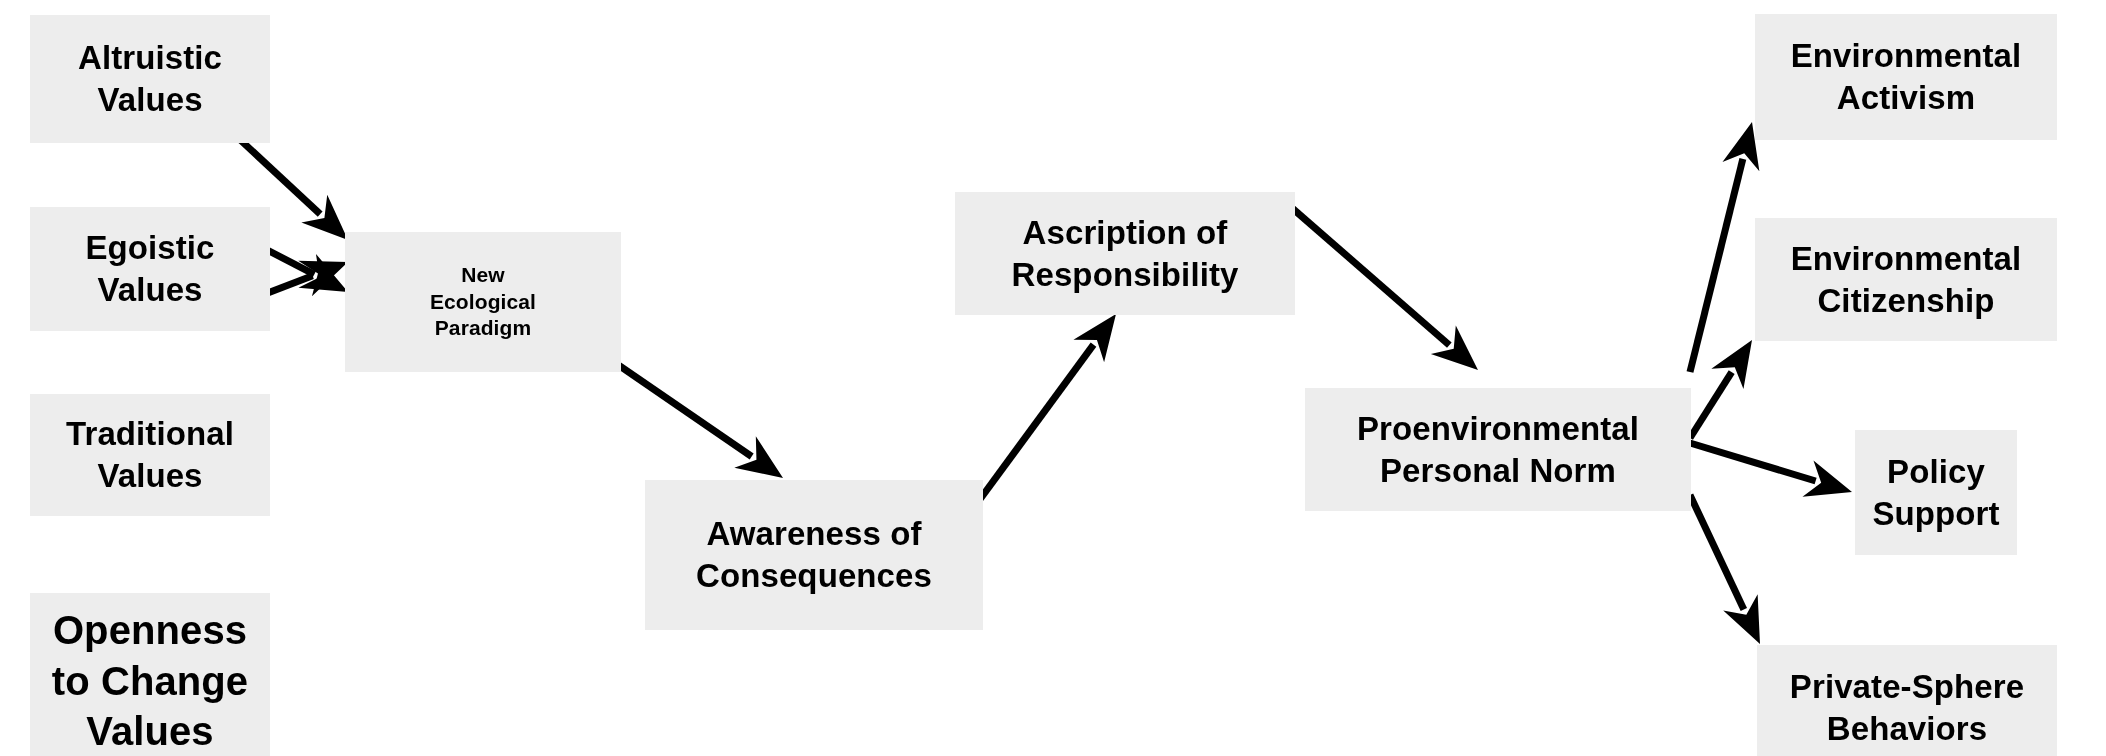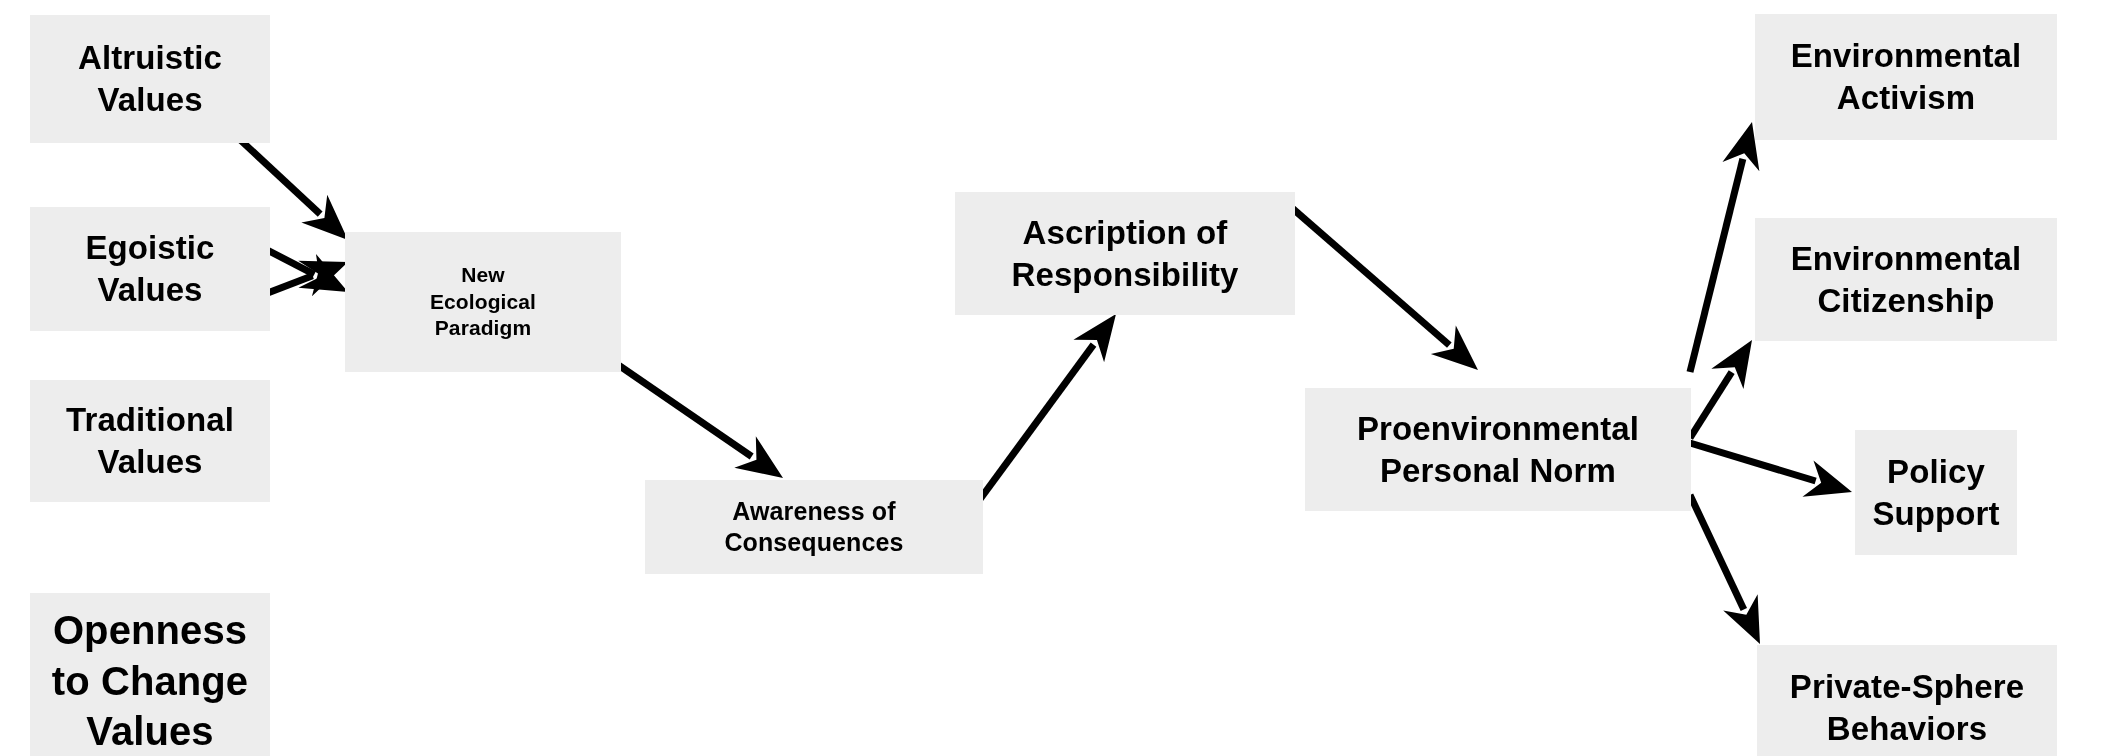--- a/index.html
+++ b/index.html
@@ -93,29 +93,29 @@
       <g>
         <line class="edge-line" x1="1690" y1="495" x2="1743.8419488527356" y2="609.6064339865376"></line>
         <polygon class="edge-head" points="1760.00,644.00 1723.24,610.44 1746.31,614.86 1757.64,594.29"></polygon>
       </g>
     </svg>
   <div id="node-layer">
       <div class="node" style="left: 30px; top: 15px; width: 240px; height: 128px; font-size: 33px; background: rgb(237, 237, 237); color: rgb(0, 0, 0);">Altruistic
 Values</div>
       <div class="node" style="left: 30px; top: 207px; width: 240px; height: 124px; font-size: 33px; background: rgb(237, 237, 237); color: rgb(0, 0, 0); text-align: center;">Egoistic
 Values</div>
-      <div class="node" style="left: 30px; top: 380px; width: 240px; height: 122px; font-size: 33px; background: rgb(237, 237, 237); color: rgb(0, 0, 0);">Traditional
+      <div class="node" style="left: 30px; top: 394px; width: 240px; height: 122px; font-size: 33px; background: rgb(237, 237, 237); color: rgb(0, 0, 0);">Traditional
 Values</div>
       <div class="node" style="left: 30px; top: 580px; width: 240px; height: 176px; font-size: 40px; background: rgb(237, 237, 237); color: rgb(0, 0, 0); margin-top: 13px;">Openness
 to Change
 Values</div>
       <div class="node" style="left: 345px; top: 232px; width: 276px; height: 140px; font-size: 21px; background: rgb(237, 237, 237); color: rgb(0, 0, 0);">New
 Ecological
 Paradigm</div>
-      <div class="node" style="left: 645px; top: 480px; width: 338px; height: 94px; font-size: 25px; background: rgb(237, 237, 237); color: rgb(0, 0, 0);">Awareness of
+      <div class="node" style="left: 645px; top: 480px; width: 338px; height: 150px; font-size: 33px; background: rgb(237, 237, 237); color: rgb(0, 0, 0);">Awareness of
 Consequences</div>
       <div class="node" style="left: 955px; top: 192px; width: 340px; height: 123px; font-size: 33px; background: rgb(237, 237, 237); color: rgb(0, 0, 0);">Ascription of
 Responsibility</div>
       <div class="node" style="left: 1305px; top: 388px; width: 386px; height: 123px; font-size: 33px; background: rgb(237, 237, 237); color: rgb(0, 0, 0);">Proenvironmental
 Personal Norm</div>
       <div class="node" style="left: 1755px; top: 14px; width: 302px; height: 126px; font-size: 33px; background: rgb(237, 237, 237); color: rgb(0, 0, 0);">Environmental
 Activism</div>
       <div class="node" style="left: 1755px; top: 218px; width: 302px; height: 123px; font-size: 33px; background: rgb(237, 237, 237); color: rgb(0, 0, 0);">Environmental
 Citizenship</div>
       <div class="node" style="left: 1855px; top: 430px; width: 162px; height: 125px; font-size: 33px; background: rgb(237, 237, 237); color: rgb(0, 0, 0);">Policy

